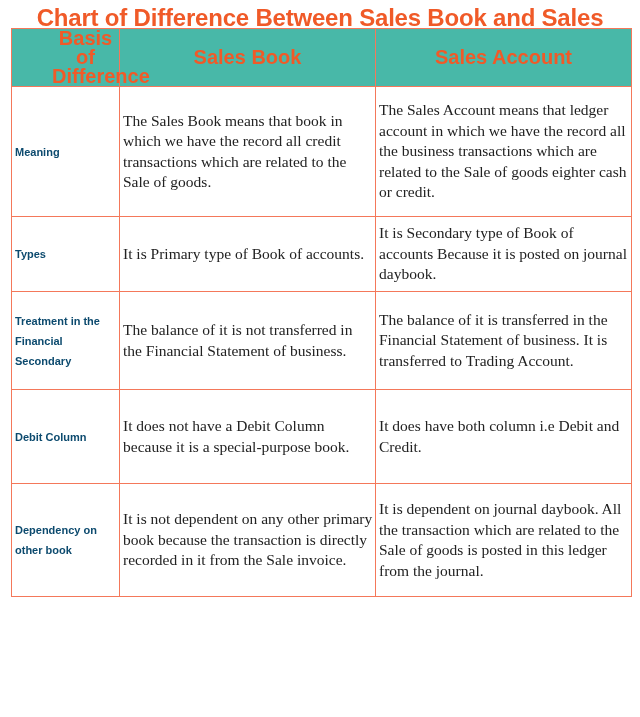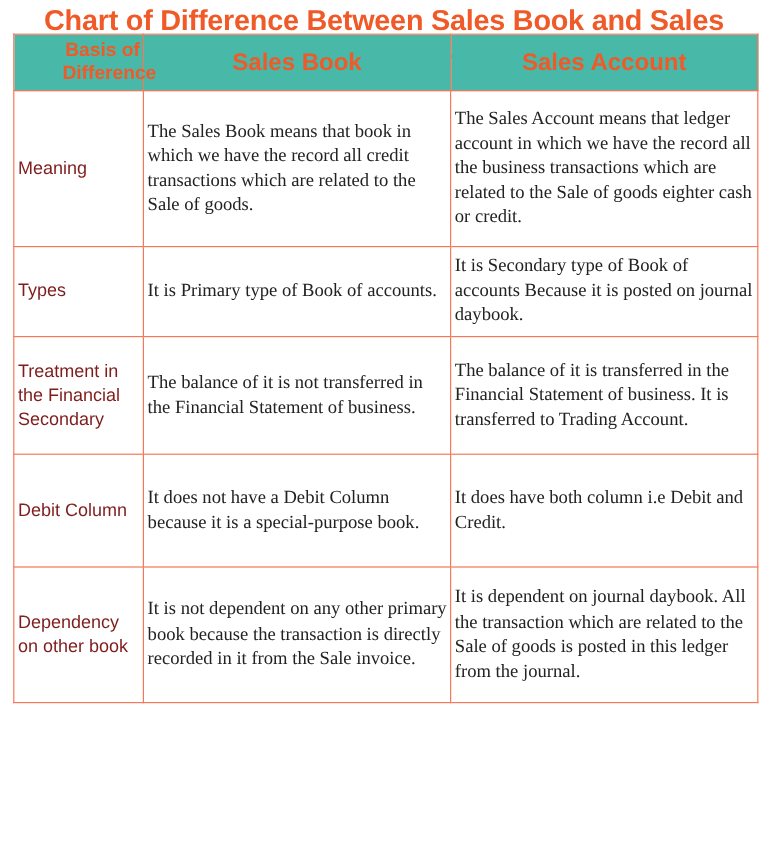--- a/index.html
+++ b/index.html
@@ -12,25 +12,25 @@
     table {
       position: absolute; left: 11px; top: 28px; width: 620px;
       border-collapse: collapse; table-layout: fixed;
     }
     td, th { border: 1.5px solid #f4785a; vertical-align: middle; }
     thead th {
       background: #48b8a8; color: #f05a28;
       font-family: "Liberation Sans", sans-serif; font-weight: bold;
       text-align: center; height: 46px; padding: 0;
     }
-    th.basis { font-size: 16px; line-height: 19px; padding-left: 40px; }
+    th.basis { font-size: 20px; line-height: 19px; padding-left: 40px; }
     th.col { font-size: 20px; margin-top: 48px; }
     td.label {
-      color: #7f1d1d; font-family: "Liberation Sans", sans-serif;
-      font-weight: normal; font-size: 15px; line-height: 20px;
+      color: #0c4a6e; font-family: "Liberation Sans", sans-serif;
+      font-weight: bold; font-size: 11px; line-height: 20px;
       padding: 0 2px 0 3px;
     }
     td.txt {
       color: #222222; font-family: "Liberation Serif", serif;
       font-size: 15.5px; line-height: 20.5px; padding: 0 2px 0 3px;
     }
   </style>
 </head>
 <body>
 

